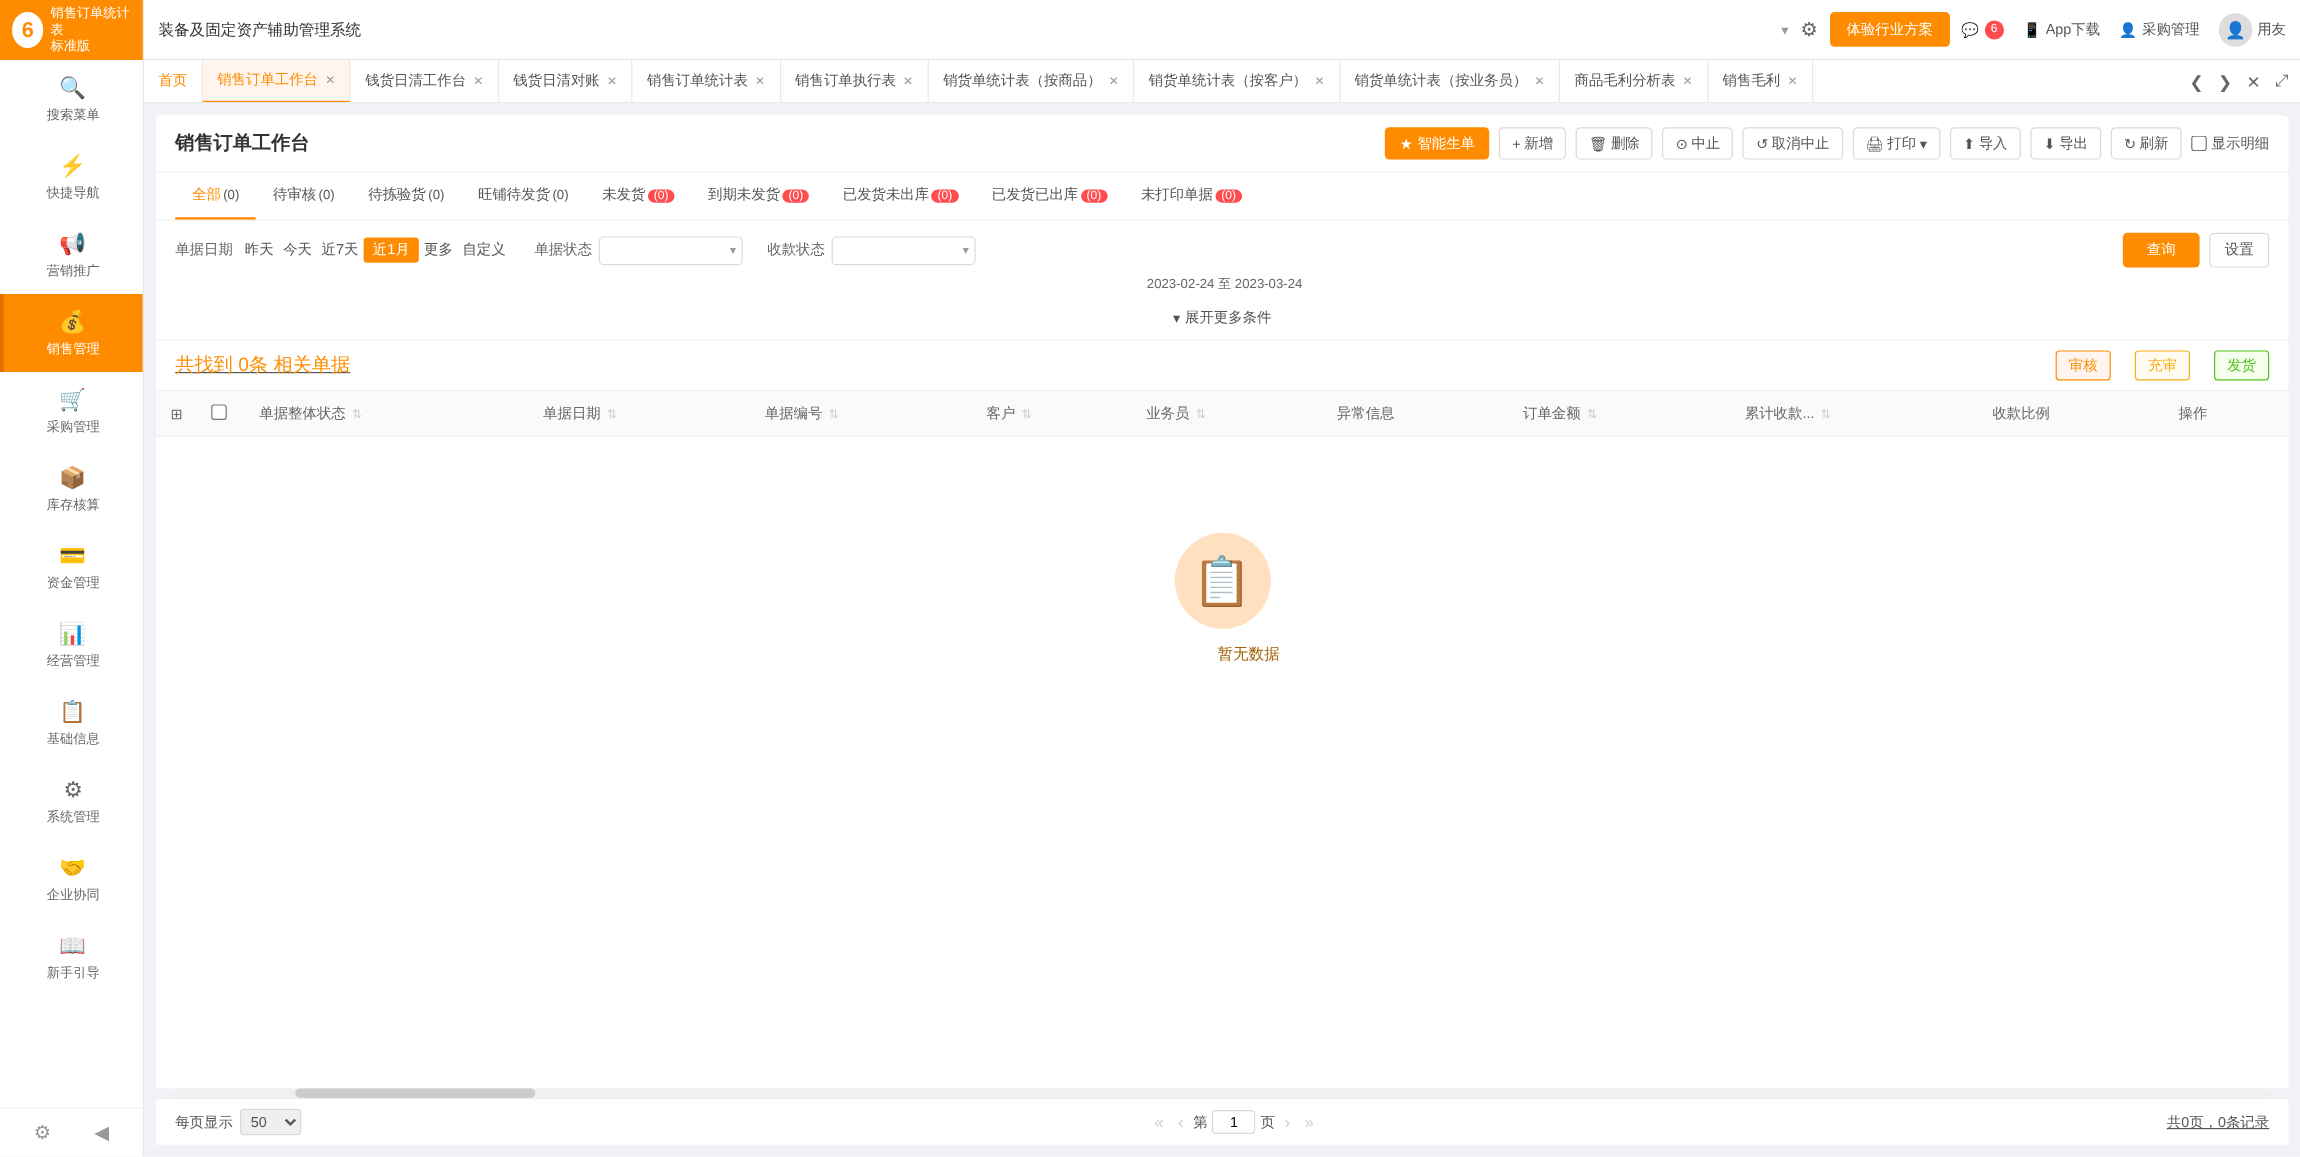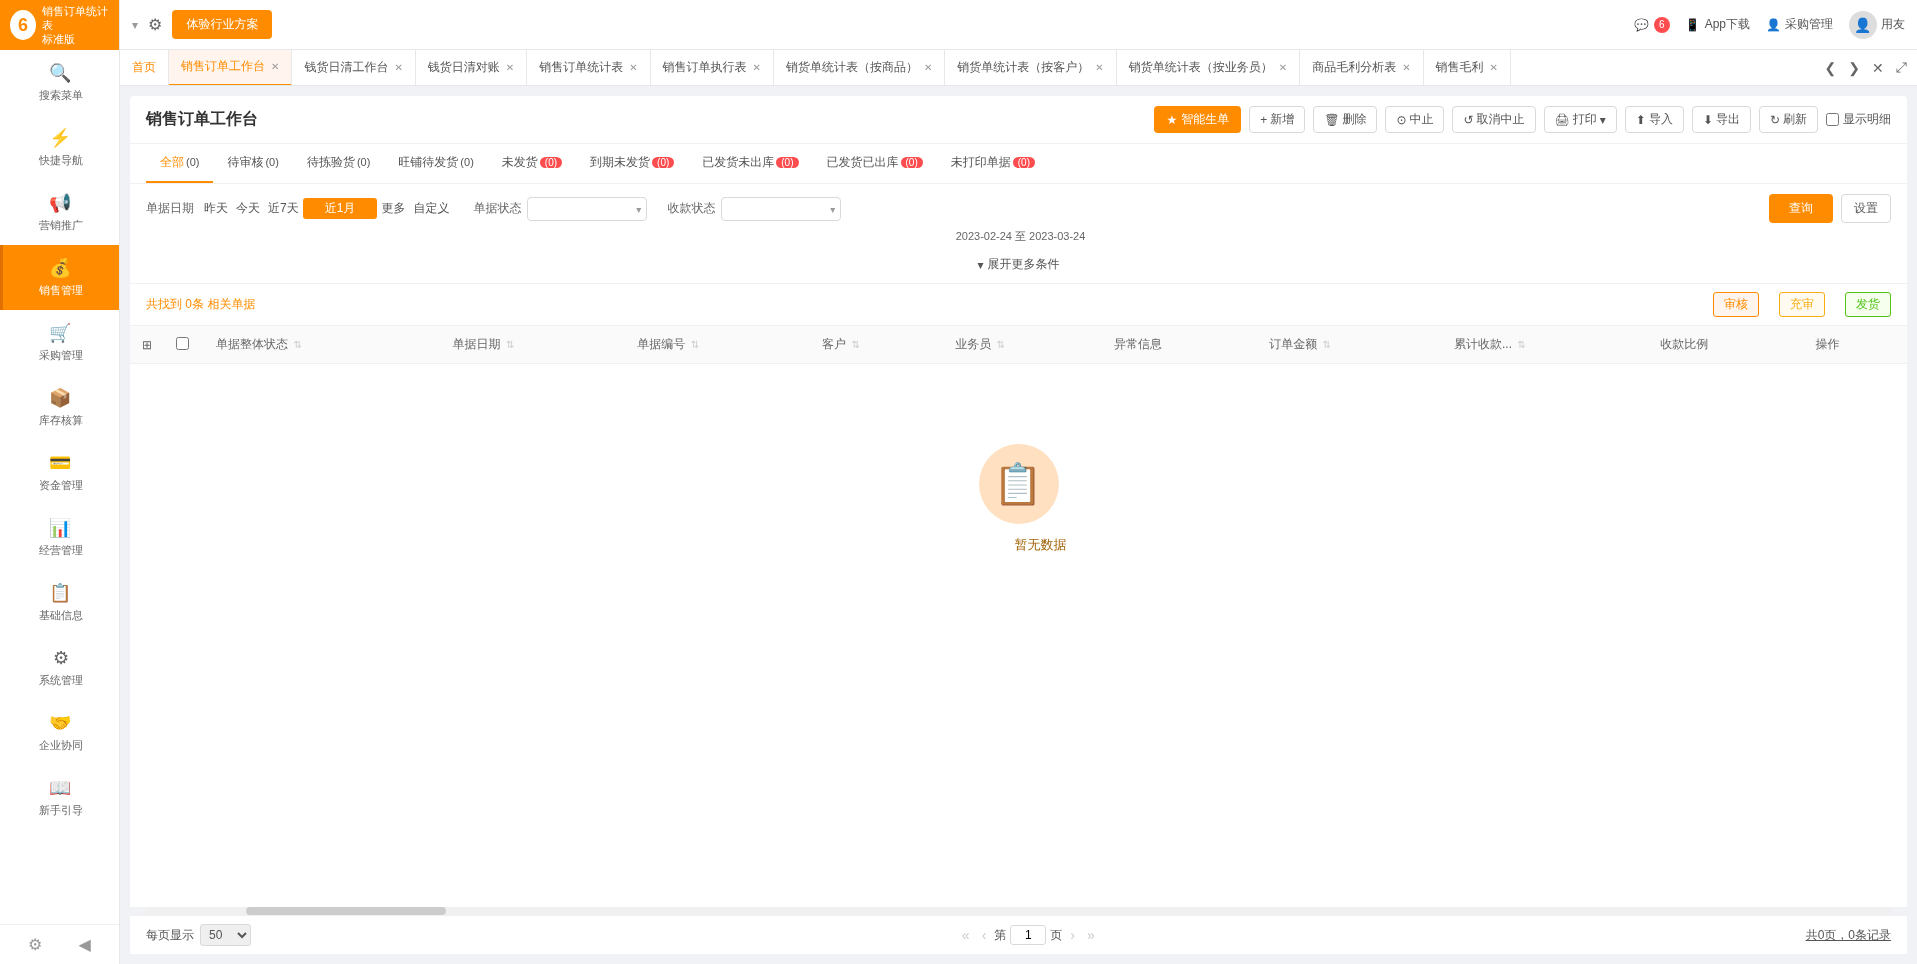--- a/index.html
+++ b/index.html
@@ -55,30 +55,30 @@
     .sub-tab { padding: 10px 14px; cursor: pointer; font-size: 12px; color: #555; white-space: nowrap; border-bottom: 2px solid transparent; }
     .sub-tab.active { color: #ff8c00; border-bottom-color: #ff8c00; }
 
     
     .filter-area { background: #fff; padding: 10px 16px; border-bottom: 1px solid #f0f0f0; }
     .filter-row { display: flex; align-items: center; gap: 20px; flex-wrap: wrap; }
     .filter-item { display: flex; align-items: center; gap: 6px; font-size: 12px; color: #555; }
     .filter-label { white-space: nowrap; color: #666; }
     .filter-date-btns { display: flex; gap: 0; }
     .date-btn { background: none; border: none; cursor: pointer; color: #555; font-size: 12px; padding: 2px 4px; }
-    .date-btn.active { background: #ff8c00; color: #fff; border-radius: 3px; padding: 2px 22px; }
+    .date-btn.active { background: #ff8c00; color: #fff; border-radius: 3px; padding: 2px 8px; }
     .filter-date-range { color: #666; font-size: 11px; margin-left: 4px; }
     .filter-select { border: 1px solid #d9d9d9; border-radius: 4px; padding: 4px 24px 4px 8px; font-size: 12px; color: #555; cursor: pointer; background: #fff; appearance: none; min-width: 120px; }
     .select-wrap { position: relative; display: inline-block; }
     .select-wrap::after { content: '▾'; position: absolute; right: 6px; top: 50%; transform: translateY(-50%); color: #999; pointer-events: none; font-size: 10px; }
     .expand-btn { display: flex; align-items: center; gap: 4px; color: #555; cursor: pointer; font-size: 12px; background: none; border: none; margin: 8px auto 0; }
 
     
     .list-toolbar { background: #fff; padding: 8px 16px; display: flex; align-items: center; justify-content: space-between; border-bottom: 1px solid #f0f0f0; }
-    .result-count { font-size: 12px; color: #555; }
+    .result-count { font-size: 16px; color: #555; text-decoration: underline; }
     .result-count span { color: #ff8c00; }
     .list-actions { display: flex; gap: 20px; }
     .btn-small { padding: 3px 10px; border-radius: 3px; font-size: 12px; cursor: pointer; border: 1px solid; }
     .btn-audit { border-color: #ff8c00; color: #ff8c00; background: #fff5ee; }
     .btn-revoke { border-color: #faad14; color: #faad14; background: #fffbf0; }
     .btn-deliver { border-color: #52c41a; color: #52c41a; background: #f6ffed; }
 
     
     .table-wrap { flex: 1; overflow: auto; background: #fff; }
     table { width: 100%; border-collapse: collapse; min-width: 900px; }
@@ -177,20 +177,21 @@
     </div>
   <div class="sidebar-bottom">
     <button class="sidebar-bottom-btn">⚙</button>
     <button class="sidebar-bottom-btn">◀</button>
   </div>
 </div>
 
 <div class="main">
 
   <div class="topbar">
+    <span class="topbar-title">装备及固定资产辅助管理系统</span>
     <span style="color:#999;cursor:pointer">▾</span>
     <span class="gear-icon">⚙</span>
     <button class="topbar-btn">体验行业方案</button>
     <div class="topbar-actions">
       <div class="topbar-action">
         <span>💬</span>
         <span class="badge">6</span>
       </div>
       <div class="topbar-action">
         <span>📱</span>

